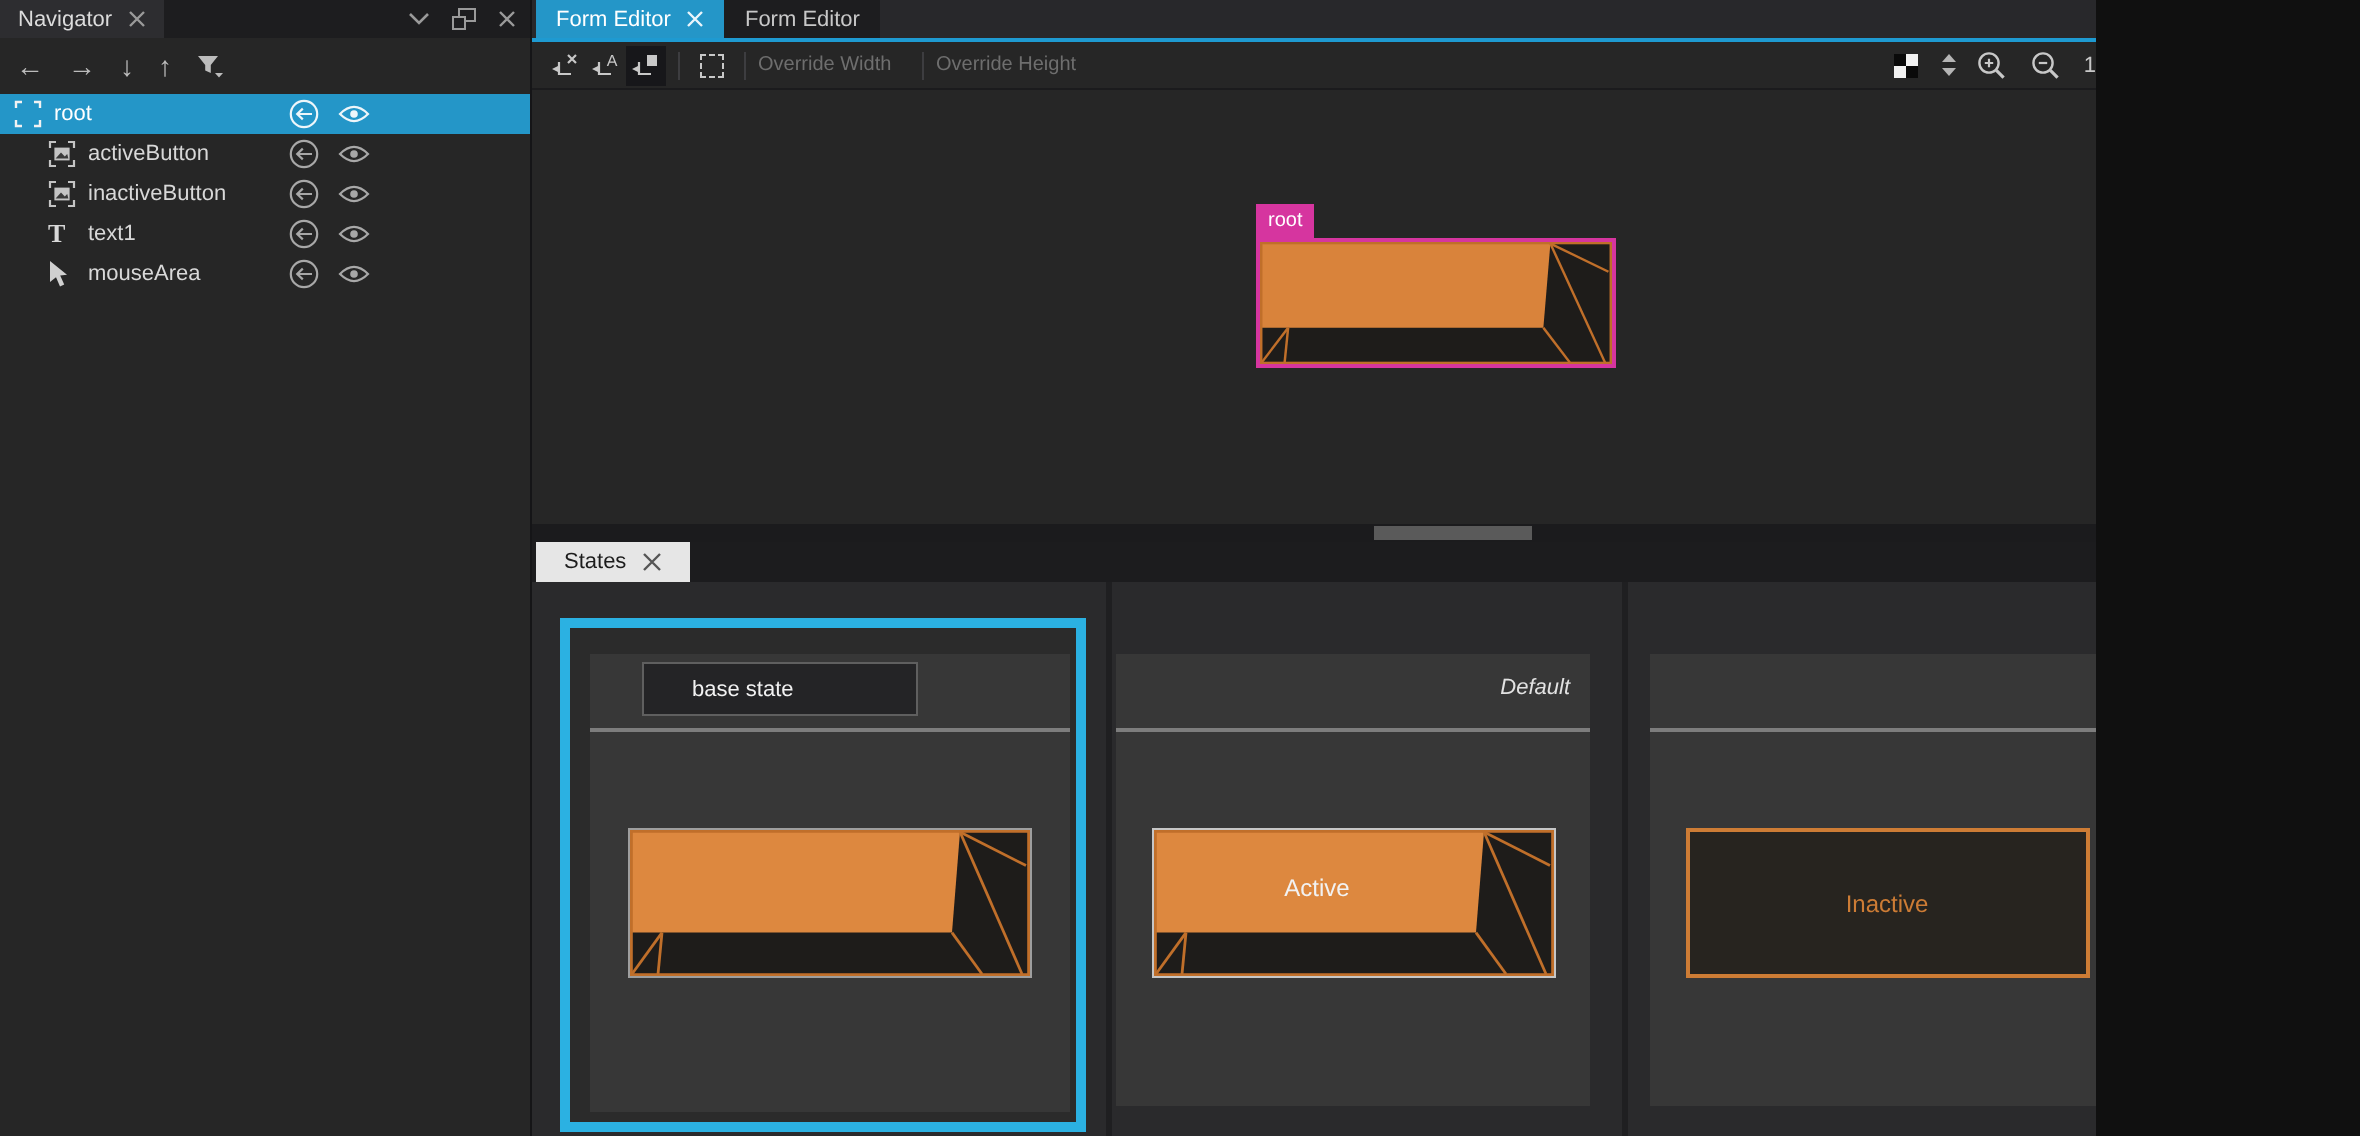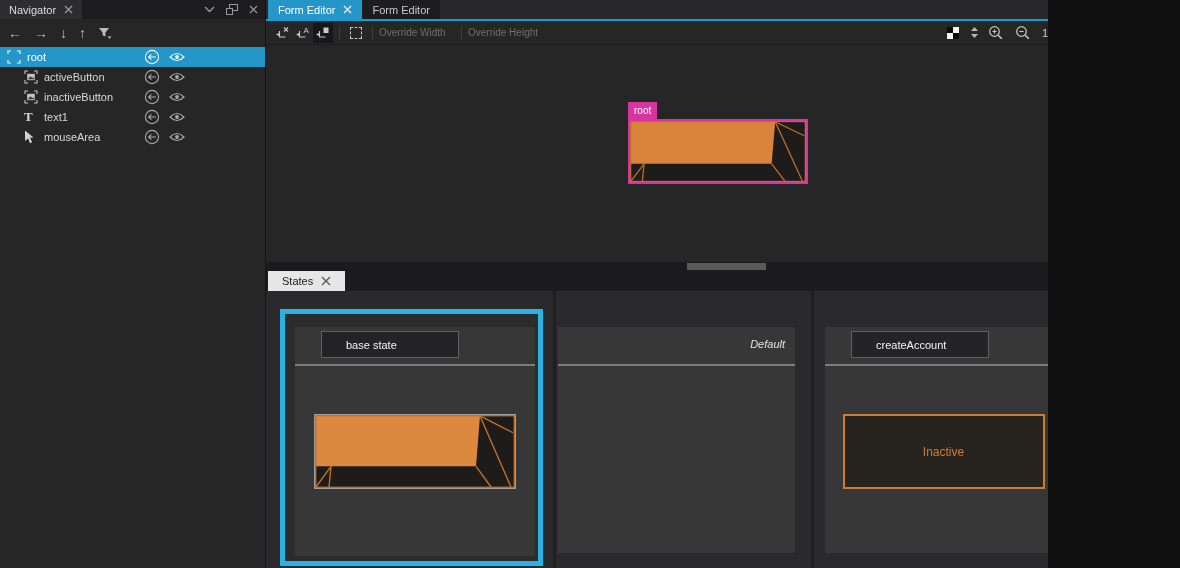--- a/index.html
+++ b/index.html
@@ -439,24 +439,38 @@
               <line x1="16" y1="52" x2="14" y2="73"></line>
             </g>
           </svg>
         </div>
       </div>
     </div>
 
     <div class="state-card" style="left:292px; top:36px; width:237px; height:226px;">
       <span class="state-default">Default</span>
       <div class="state-sep"></div>
+      <div class="thumb thumb-3d lit">
+        <svg class="btn3d" viewBox="0 0 200 74" preserveAspectRatio="none">
+          <rect x="0" y="0" width="200" height="74" fill="#1e1c1a"></rect>
+          <polygon points="1,1 165,1 161,52 1,52" fill="#dd883f"></polygon>
+          <g fill="none" stroke="#c06f2a" stroke-width="1.4">
+            <rect x="0.7" y="0.7" width="198.6" height="72.6"></rect>
+            <line x1="165" y1="1" x2="198" y2="18"></line>
+            <line x1="165" y1="1" x2="196" y2="73"></line>
+            <line x1="161" y1="52" x2="176" y2="73"></line>
+            <line x1="1" y1="73" x2="16" y2="52"></line>
+            <line x1="16" y1="52" x2="14" y2="73"></line>
+          </g>
+        </svg>
+        <span class="active-label">Active</span>
+      </div>
     </div>
 
     <div class="state-card" style="left:559px; top:36px; width:237px; height:226px;">
-      <input class="state-name" value="createAccount" style="">
       <div class="state-sep"></div>
       <div class="thumb thumb-flat">
         <span>Inactive</span>
       </div>
     </div>
 
     <div class="empty-card"></div>
 
     <button class="add-state-btn">+</button>
   </div>

